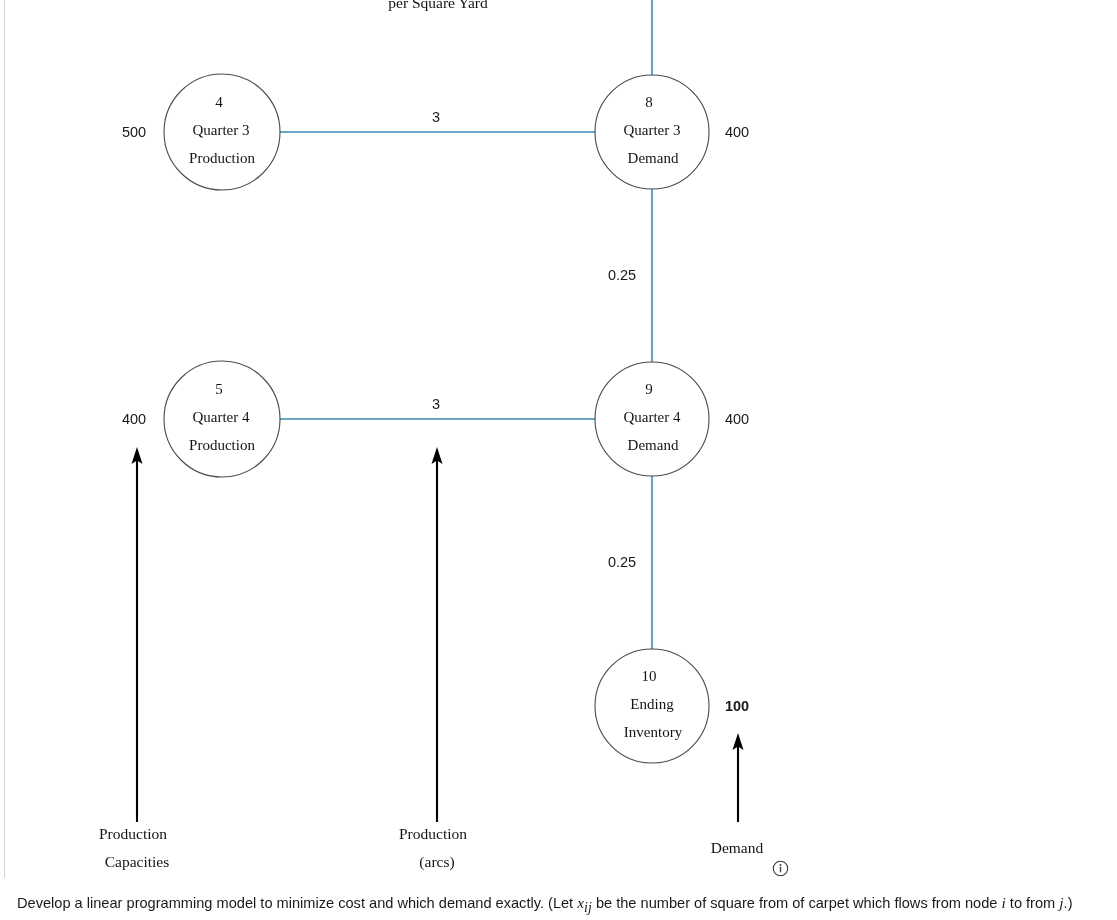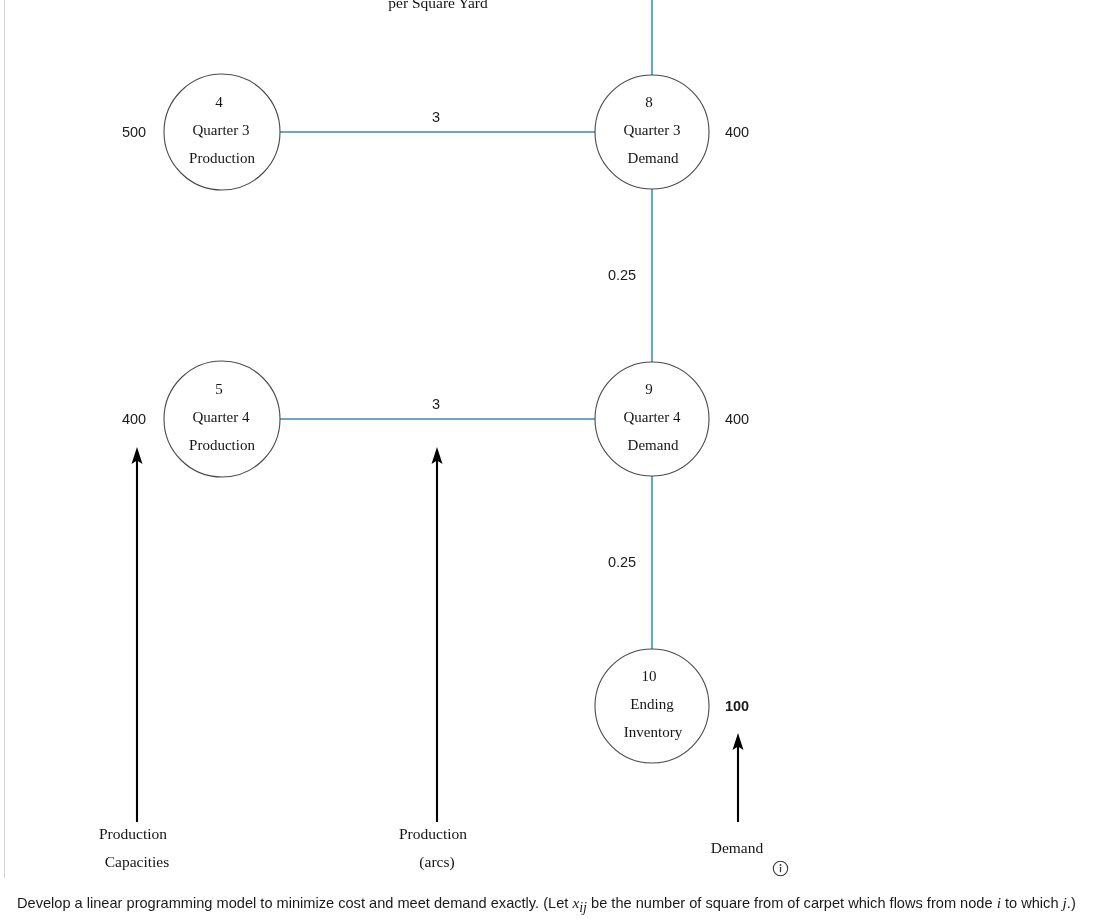--- a/index.html
+++ b/index.html
@@ -212,16 +212,16 @@
 
   <div id="info-icon">
     <svg viewBox="0 0 17 17" width="17" height="17" xmlns="http://www.w3.org/2000/svg">
       <circle cx="8.5" cy="8.5" r="7.2" fill="#ffffff" stroke="#3a3a3a" stroke-width="1.1"></circle>
       <circle cx="8.5" cy="5.0" r="0.95" fill="#3a3a3a"></circle>
       <rect x="7.85" y="6.8" width="1.3" height="5.4" rx="0.5" fill="#3a3a3a"></rect>
     </svg>
   </div>
 
   <div id="caption">
-    <span>Develop a linear programming model to minimize cost and meet demand exactly. (Let </span><span class="mathvar">x</span><sub>ij</sub><span> be the number of square from of carpet which flows from node </span><span class="mathvar">i</span><span> to which </span><span class="mathvar">j</span><span>.)</span>
+    <span>Develop a linear programming model to minimize cost and which demand exactly. (Let </span><span class="mathvar">x</span><sub>ij</sub><span> be the number of square from of carpet which flows from node </span><span class="mathvar">i</span><span> to from </span><span class="mathvar">j</span><span>.)</span>
   </div>
 
 </div>
 
 </body></html>

